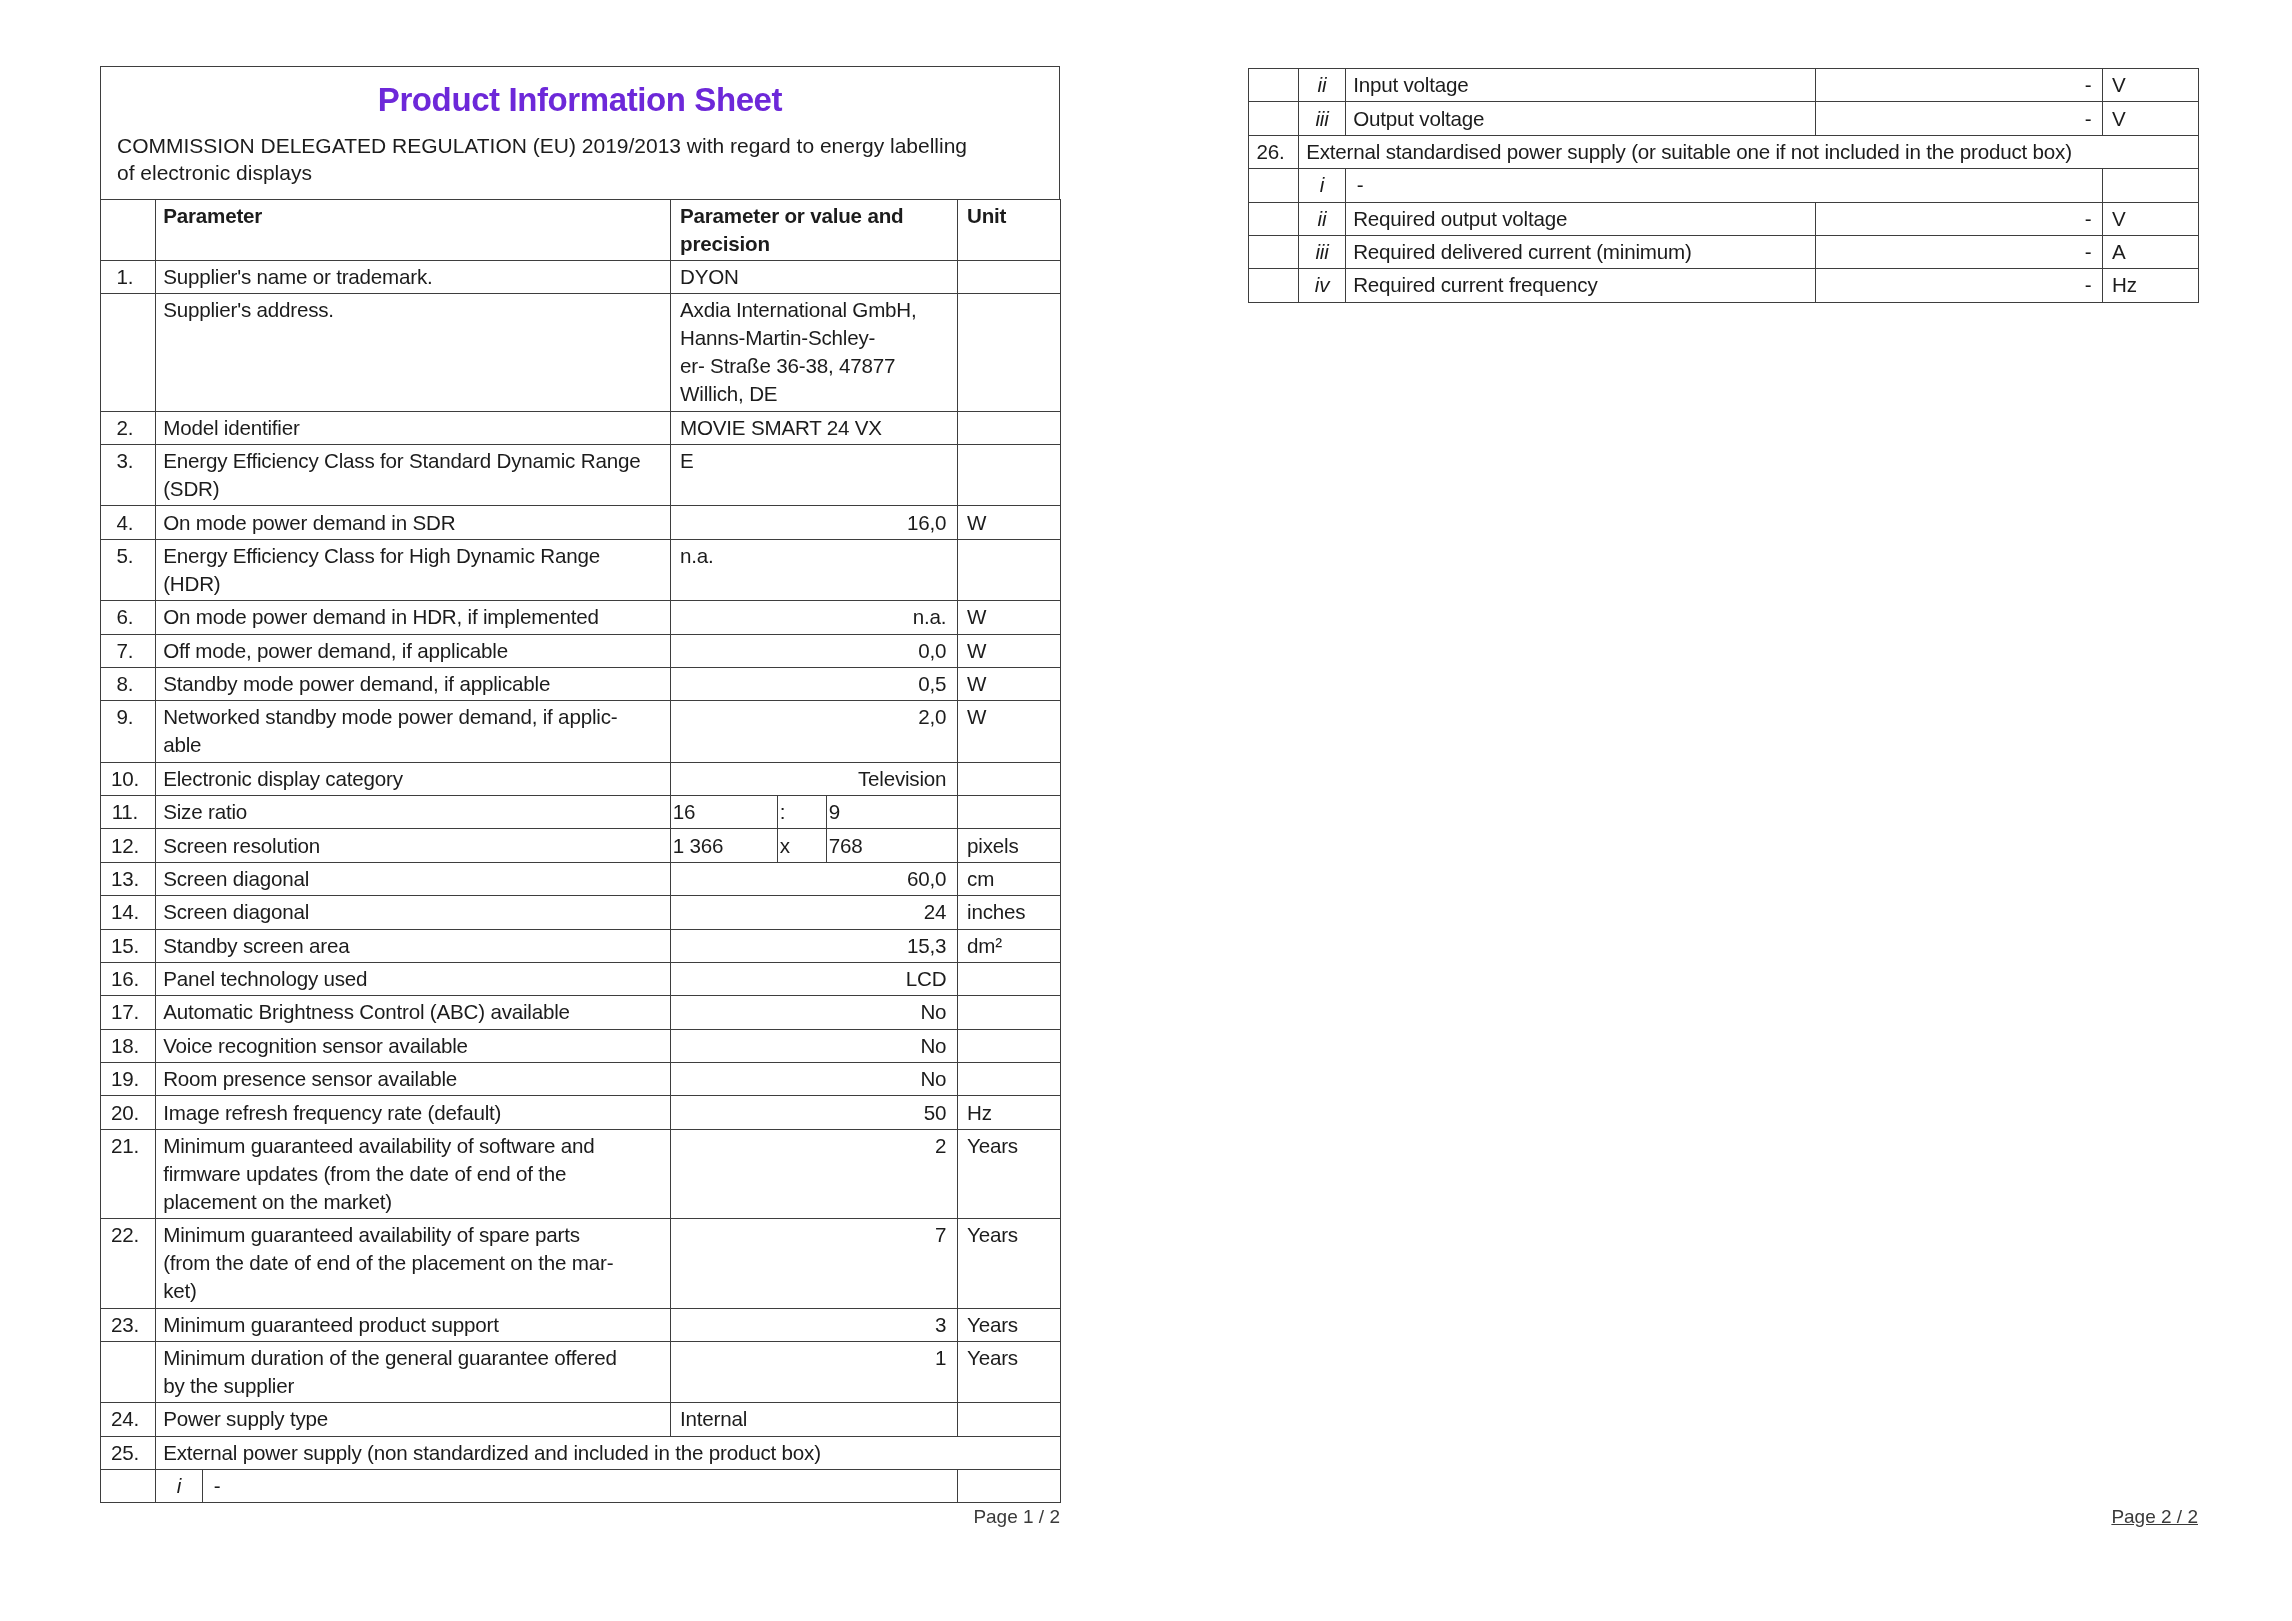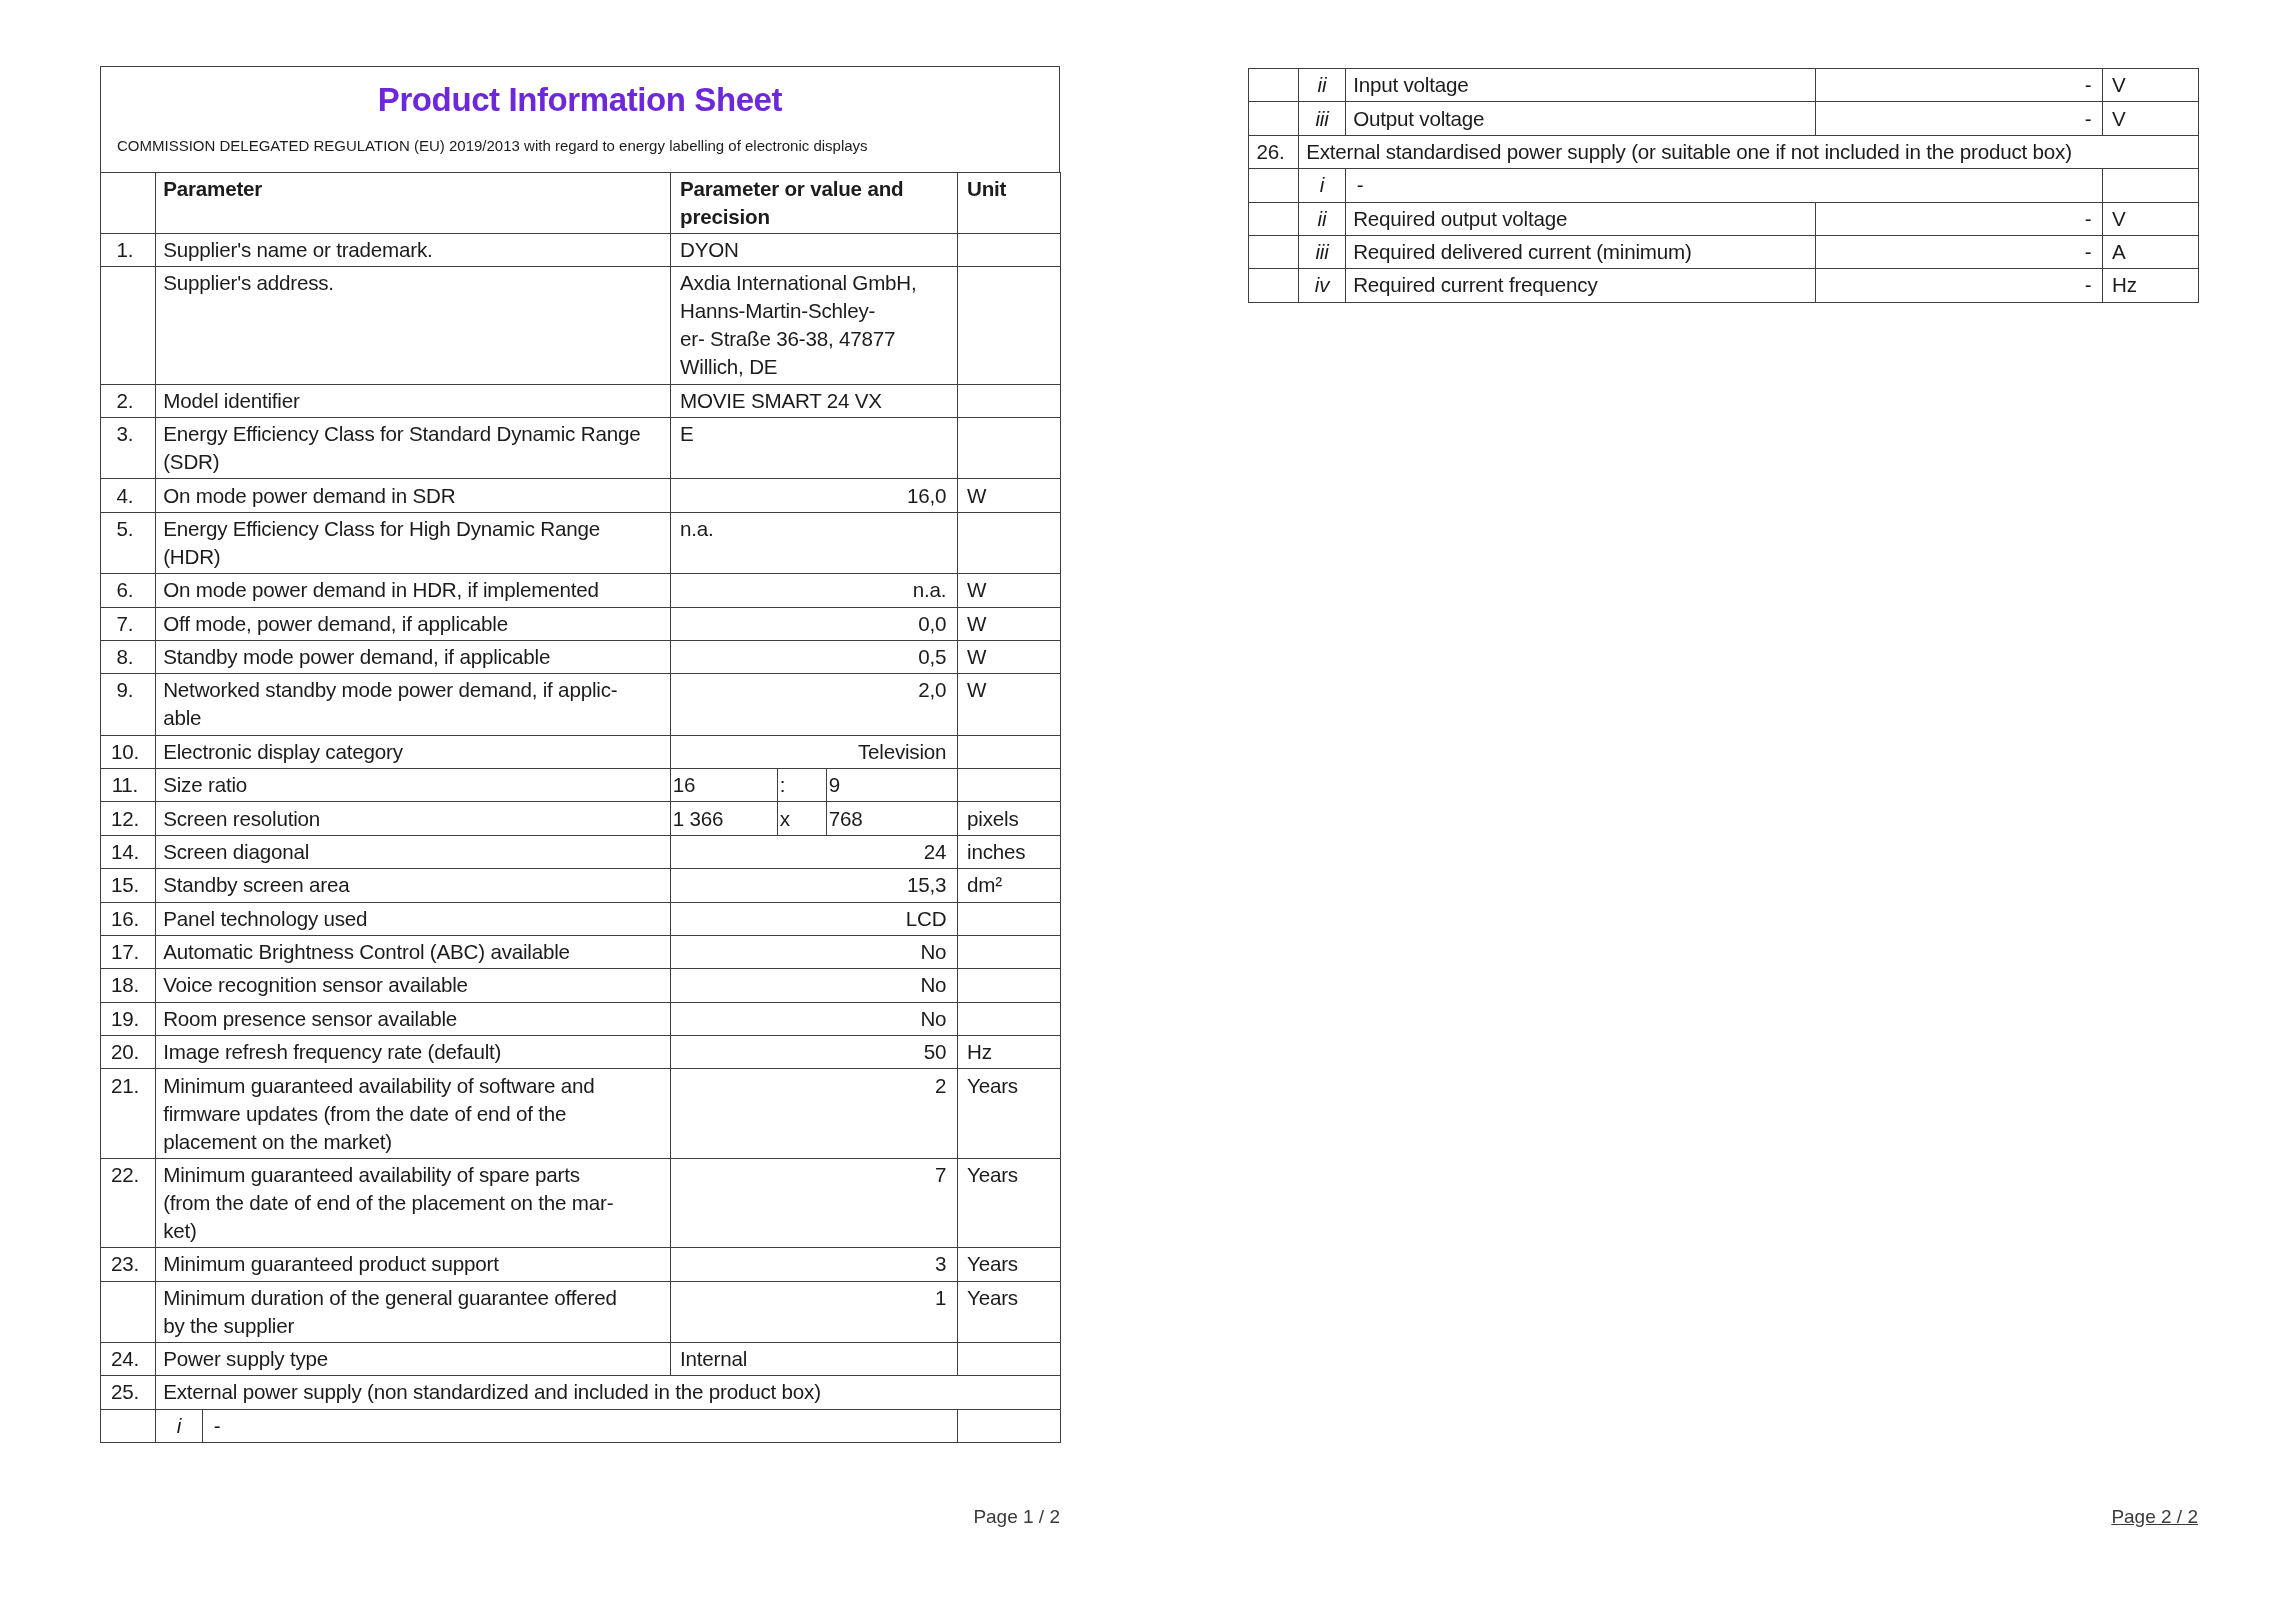--- a/index.html
+++ b/index.html
@@ -12,21 +12,21 @@
   #page1{position:absolute;left:100px;top:66px;width:960px;}
   .title-block{
     border:1.8px solid #3e3e3e;border-bottom:none;
     padding:9px 16px 12.5px 16px;box-sizing:border-box;
   }
   .doc-title{
     font-size:33px;font-weight:700;color:#6d28d9;
     letter-spacing:-0.4px;line-height:48px;margin:0;text-align:center;
   }
   .doc-subtitle{
-    font-size:15px;line-height:27px;margin-top:8px;max-width:869px;
+    font-size:21px;line-height:27px;margin-top:8px;max-width:869px;
   }
   table{border-collapse:collapse;table-layout:fixed;width:100%;}
   td{
     border:1.8px solid #3e3e3e;vertical-align:top;
     padding:2.2px 9px;font-size:20.6px;line-height:28px;
     letter-spacing:-0.2px;overflow:hidden;
   }
   .hdr{font-weight:700;}
   .c-num{text-align:center;padding-right:8px;padding-left:1.8px;}
   .c-sub{text-align:center;font-style:italic;padding-left:1.8px;padding-right:1.8px;}
@@ -154,20 +154,26 @@
     </tr>
     <tr>
       <td class="c-num">12.</td>
       <td class="c-param" colspan="2">Screen resolution</td>
       <td class="c-mid">1 366</td>
       <td class="c-mid">x</td>
       <td class="c-mid">768</td>
       <td class="c-unit">pixels</td>
     </tr>
     <tr>
+      <td class="c-num">13.</td>
+      <td class="c-param" colspan="2">Screen diagonal</td>
+      <td class="c-valr" colspan="3">60,0</td>
+      <td class="c-unit">cm</td>
+    </tr>
+    <tr>
       <td class="c-num">14.</td>
       <td class="c-param" colspan="2">Screen diagonal</td>
       <td class="c-valr" colspan="3">24</td>
       <td class="c-unit">inches</td>
     </tr>
     <tr>
       <td class="c-num">15.</td>
       <td class="c-param" colspan="2">Standby screen area</td>
       <td class="c-valr" colspan="3">15,3</td>
       <td class="c-unit">dm²</td>

